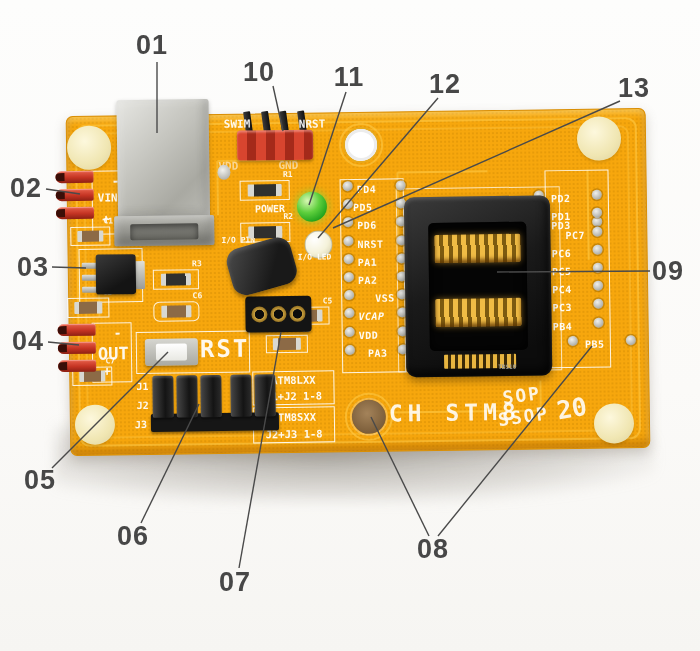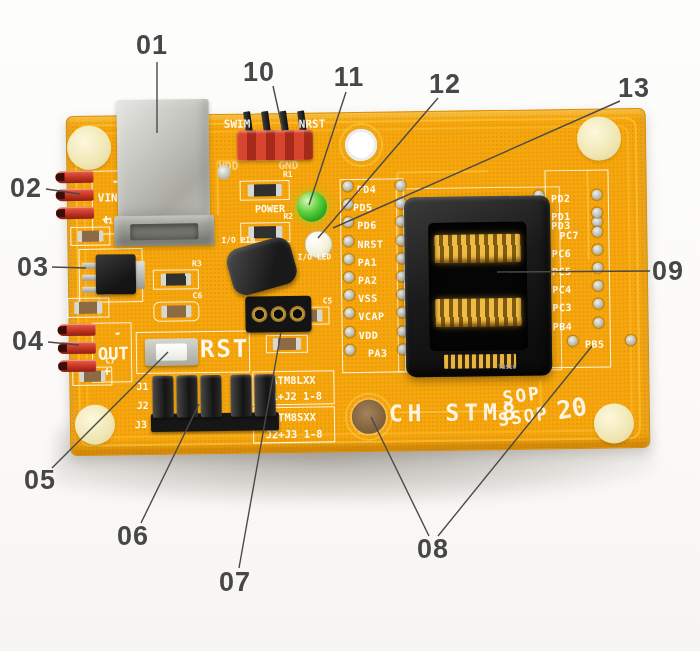--- a/index.html
+++ b/index.html
@@ -244,26 +244,26 @@
           <span class="plabel" style="left: 17px;">PA1</span>
           <span class="pad" style="left: 56px;"></span>
         </div>
         <div class="pinrow" style="top: 93px;">
           <span class="pad" style="left: 3px;"></span>
           <span class="plabel" style="left: 17px;">PA2</span>
           <span class="pad" style="left: 56px;"></span>
         </div>
         <div class="pinrow" style="top: 111.2px;">
           <span class="pad" style="left: 3px;"></span>
-          <span class="plabel" style="left: 17px; text-align: center;">VSS</span>
+          <span class="plabel" style="left: 34px; text-align: center;">VSS</span>
           <span class="pad" style="left: 56px;"></span>
         </div>
         <div class="pinrow" style="top: 129.4px;">
           <span class="pad" style="left: 3px;"></span>
-          <span class="plabel" style="left: 17px;">VCAP</span>
+          <span class="plabel" style="left: 17px; font-style: italic;">VCAP</span>
           <span class="pad" style="left: 56px;"></span>
         </div>
         <div class="pinrow" style="top: 147.6px;">
           <span class="pad" style="left: 3px;"></span>
           <span class="plabel" style="left: 17px;">VDD</span>
           <span class="pad" style="left: 56px;"></span>
         </div>
         <div class="pinrow" style="top: 165.8px;">
           <span class="pad" style="left: 3px;"></span>
           <span class="plabel" style="left: 6px; padding-left: 20px;">PA3</span>
@@ -283,21 +283,21 @@
           <span class="plabel" style="left: 6px;">PD2</span>
           <span class="pad" style="left: 47px;"></span>
         </div>
         <div class="pinrow" style="top: 38.4px;">
           <span class="pad" style="left: -11px;"></span>
           <span class="plabel" style="left: 6px;">PD1</span>
           <span class="pad" style="left: 47px;"></span>
         </div>
         <div class="pinrow" style="top: 56.6px;">
           <span class="pad" style="left: -11px;"></span>
-          <span class="plabel" style="left: 6px; padding-left: 8px;">PC7</span>
+          <span class="plabel" style="left: 12px; padding-left: 8px;">PC7</span>
           <span class="pad" style="left: 47px;"></span>
         </div>
         <div class="pinrow" style="top: 74.8px; text-align: right;">
           <span class="pad" style="left: -11px;"></span>
           <span class="plabel" style="left: 6px;">PC6</span>
           <span class="pad" style="left: 47px;"></span>
         </div>
         <div class="pinrow" style="top: 93px;">
           <span class="pad" style="left: -11px;"></span>
           <span class="plabel" style="left: 6px;">PC5</span>

